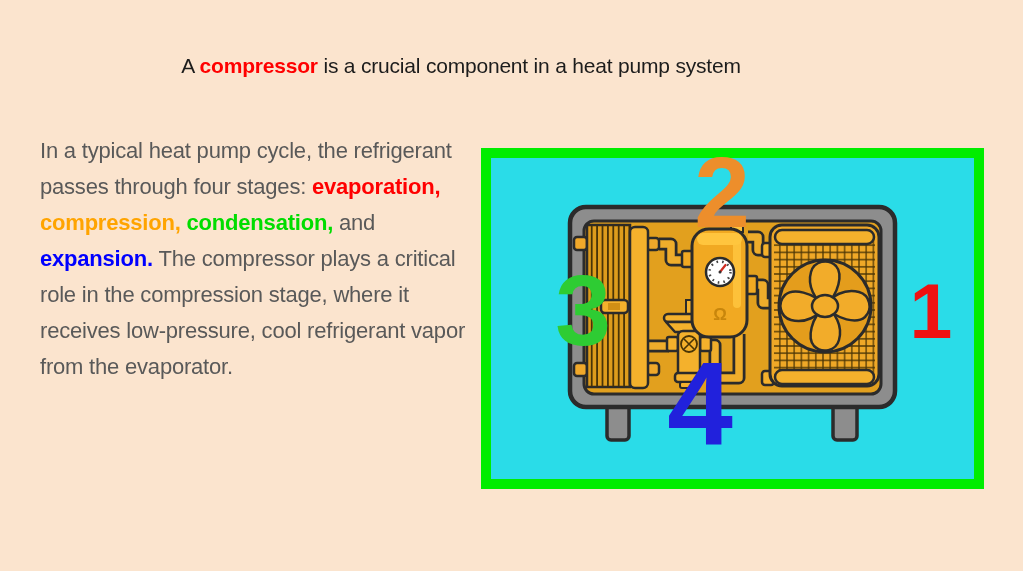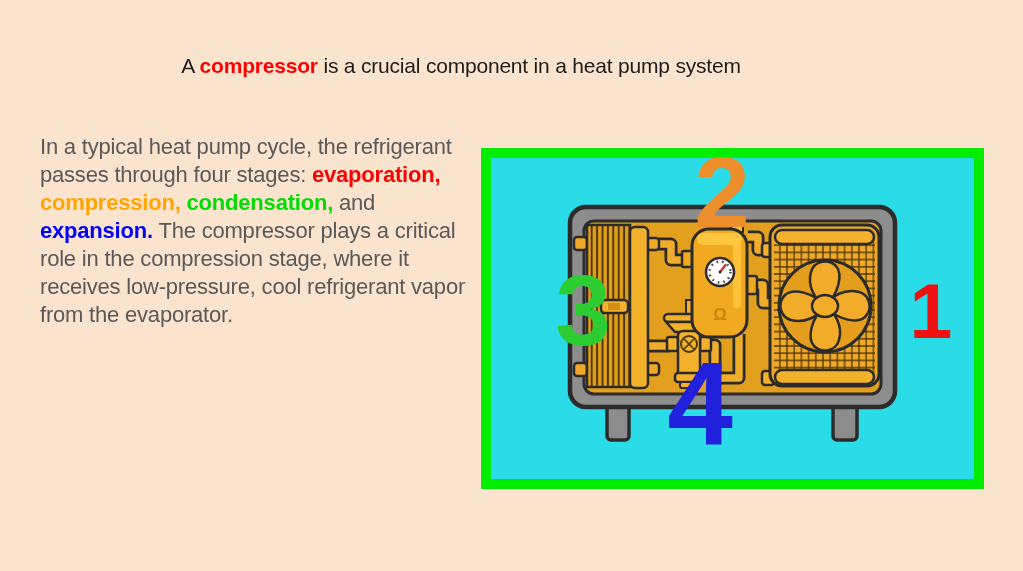--- a/index.html
+++ b/index.html
@@ -11,21 +11,21 @@
     overflow:hidden;
   }
   .title {
     position:absolute; top:54px; left:0; width:922px;
     text-align:center;
     font-size:21px; color:#1c1c1c; letter-spacing:-0.2px;
   }
   .title .hl { color:#ff0000; font-weight:bold; }
   .text-block {
     position:absolute; left:40px; top:133px; width:436px;
-    font-size:22px; line-height:28px; color:#595959;
+    font-size:22px; line-height:36px; color:#595959;
     letter-spacing:-0.2px;
   }
   .stage { font-weight:bold; }
   .stage-red    { color:#ff0000; }
   .stage-orange { color:#ffa400; }
   .stage-green  { color:#00dd00; }
   .stage-blue   { color:#0000ff; }
   .diagram {
     position:absolute; left:481px; top:148px; width:503px; height:341px;
   }

